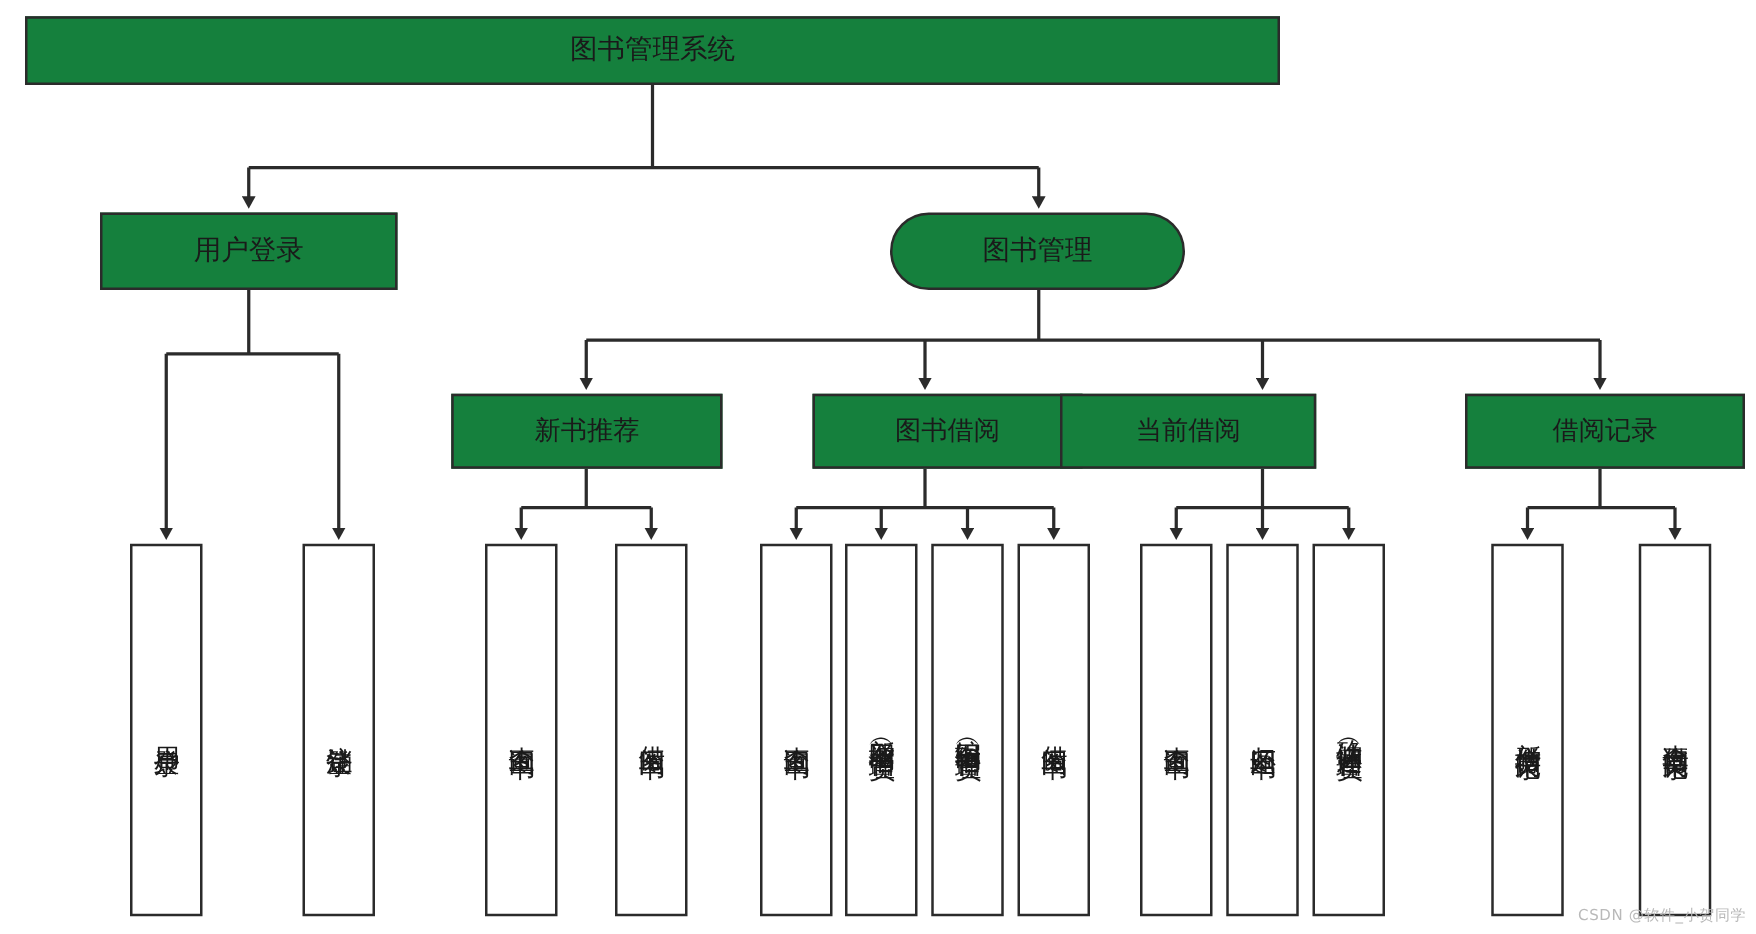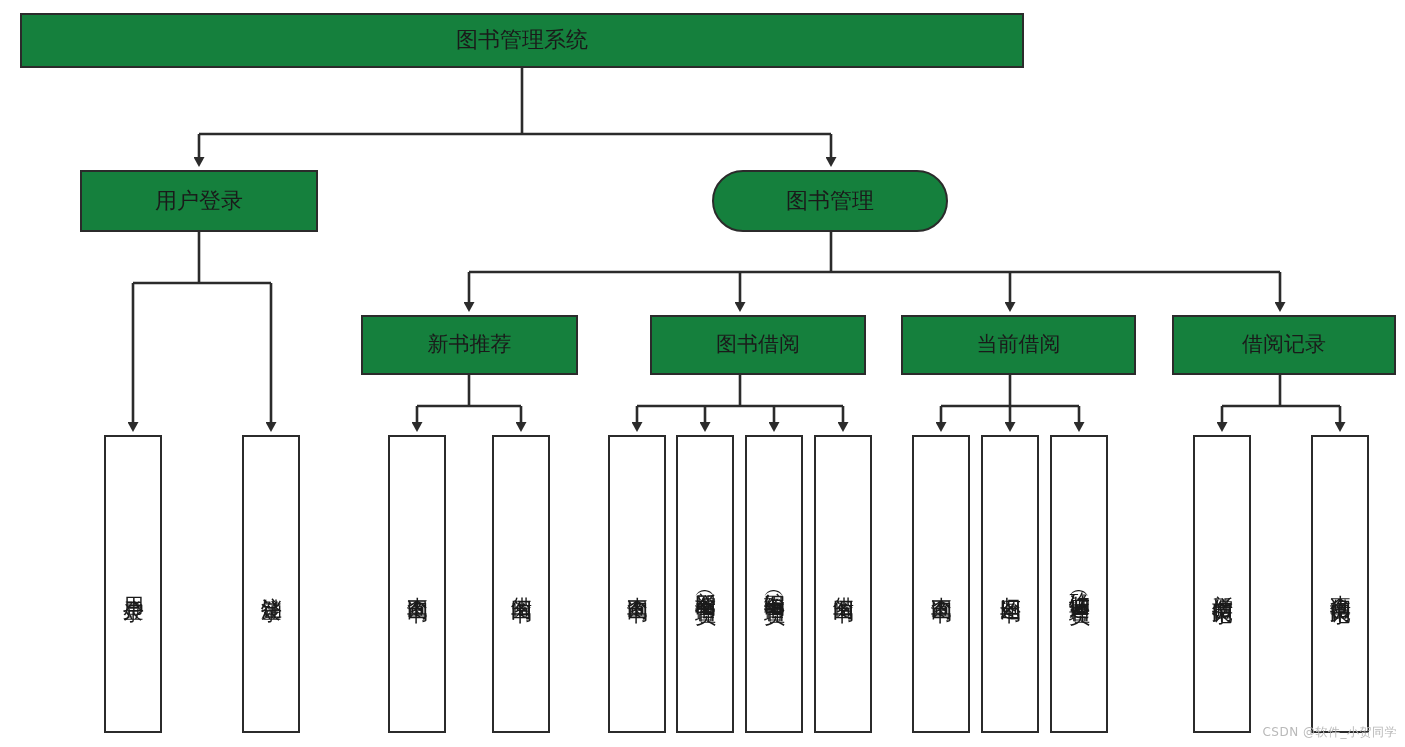--- a/index.html
+++ b/index.html
@@ -107,21 +107,21 @@
   <div class="node h" style="left:712px;top:170px;width:236px;height:62px;border-radius:31px;">
     <span>图书管理</span>
   </div>
 
   <div class="node h small" style="left:361px;top:315px;width:217px;height:60px;">
     <span>新书推荐</span>
   </div>
   <div class="node h small" style="left:632px;top:315px;width:216px;height:60px;margin-left:18px;">
     <span>图书借阅</span>
   </div>
-  <div class="node h small" style="left:901px;top:315px;width:235px;height:60px;">
+  <div class="node h small" style="left:848px;top:315px;width:205px;height:60px;">
     <span>当前借阅</span>
   </div>
   <div class="node h small" style="left:1172px;top:315px;width:224px;height:60px;">
     <span>借阅记录</span>
   </div>
 
   <div class="leaf" style="left:104px;top:435px;width:58px;height:298px;">
     <span class="vtext">用户登录</span>
   </div>
   <div class="leaf" style="left:242px;top:435px;width:58px;height:298px;">

